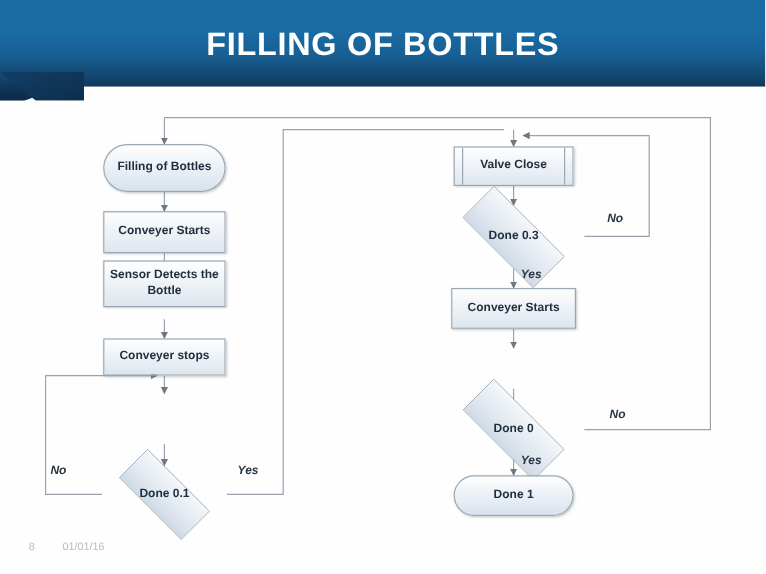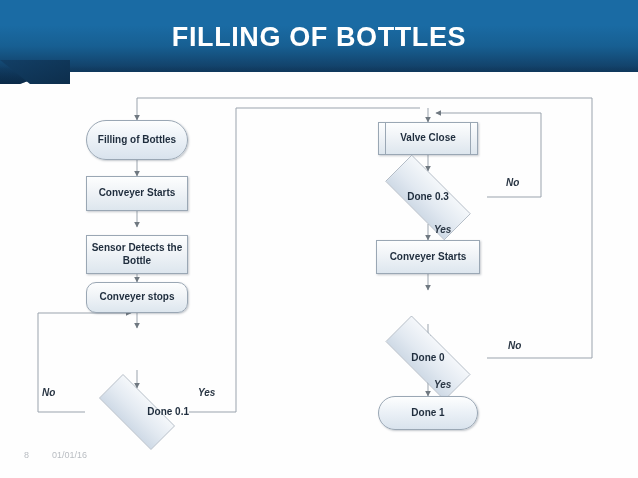--- a/index.html
+++ b/index.html
@@ -192,30 +192,30 @@
     </svg>
 
     <div class="node term" style="left:86px; top:36px; width:102px; height:40px;">
       <span>Filling of Bottles</span>
     </div>
 
     <div class="node proc" style="left:86px; top:92px; width:102px; height:35px;">
       <span>Conveyer Starts</span>
     </div>
 
-    <div class="node proc" style="left:86px; top:151px; width:102px; height:39px;">
+    <div class="node proc" style="left:86px; top:133px; width:102px; height:39px;">
       <span>Sensor Detects the Bottle</span>
     </div>
 
-    <div class="node proc" style="left:86px; top:198px; width:102px; height:31px;border-radius:10px;">
+    <div class="node proc" style="left:86px; top:198px; width:102px; height:31px;">
       <span>Conveyer stops</span>
     </div>
 
 
-    <div class="node dec" style="left:85px; top:304px; width:104px; height:48px;justify-content:flex-end;">
+    <div class="node dec" style="left:85px; top:304px; width:104px; height:48px;">
       <span class="dec-shape"></span>
       <span class="dec-label">Done 0.1</span>
     </div>
 
     <div class="elabel" style="left:42px; top:303px;">No</div>
     <div class="elabel" style="left:198px; top:303px;">Yes</div>
 
     <div class="node proc bars" style="left:378px; top:38px; width:100px; height:33px; position:absolute;">
       <span>Valve Close</span>
     </div>

